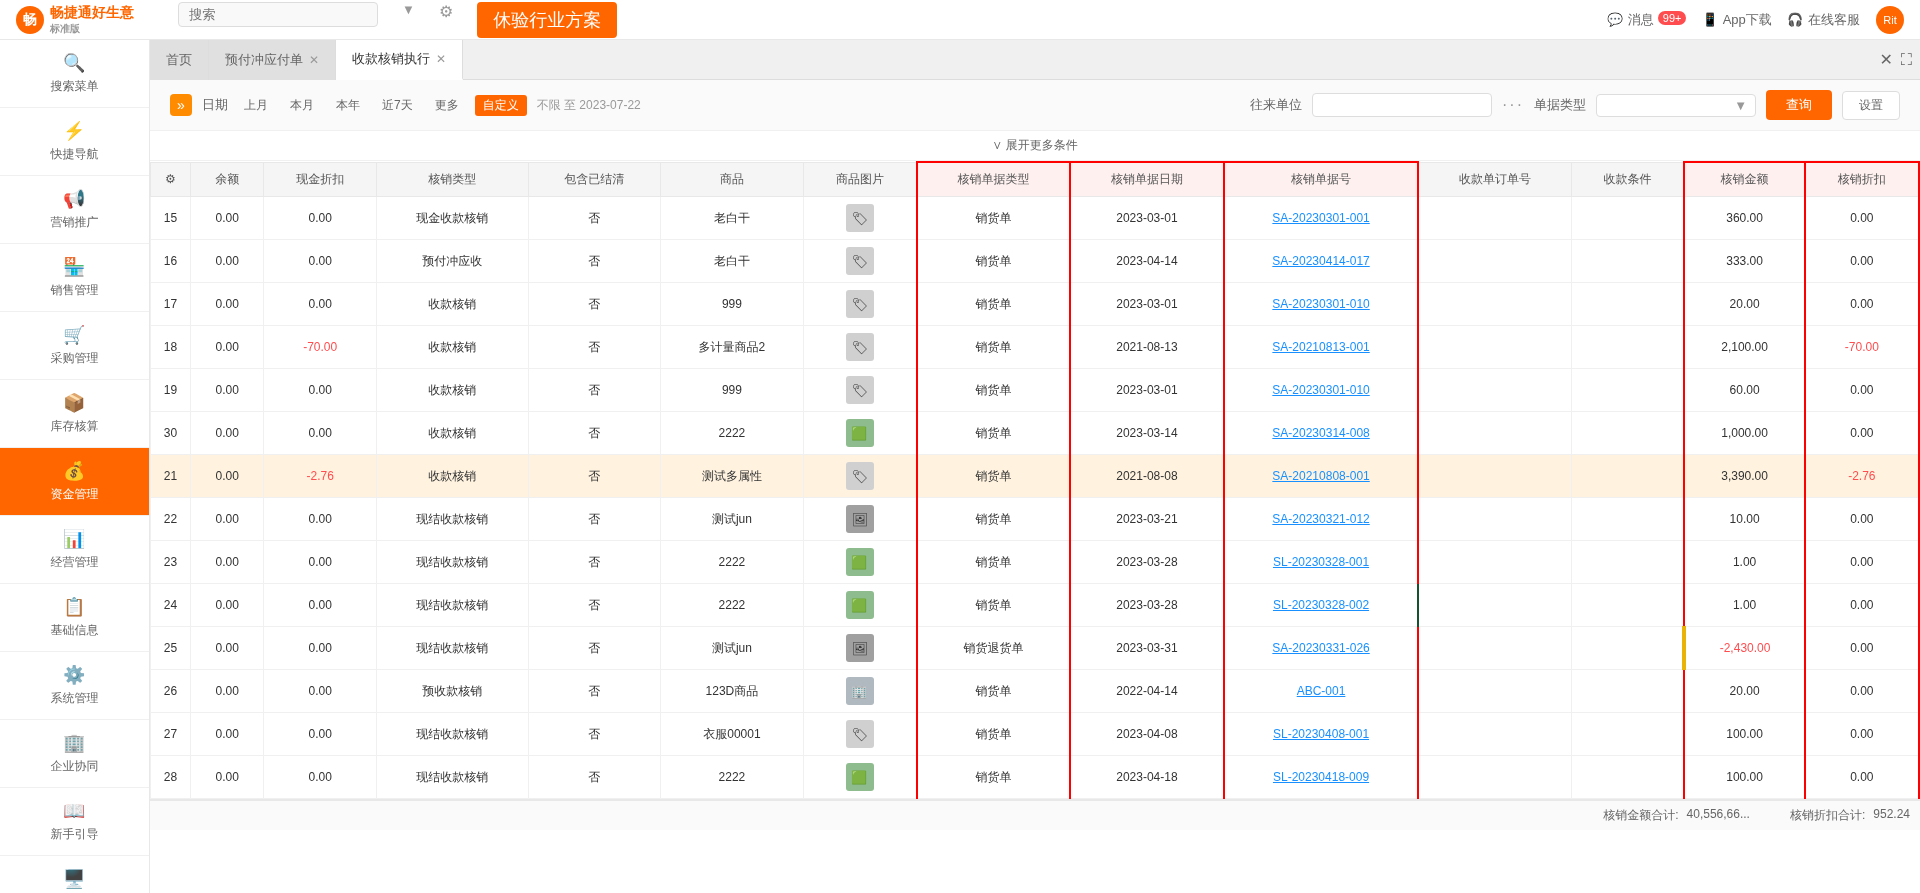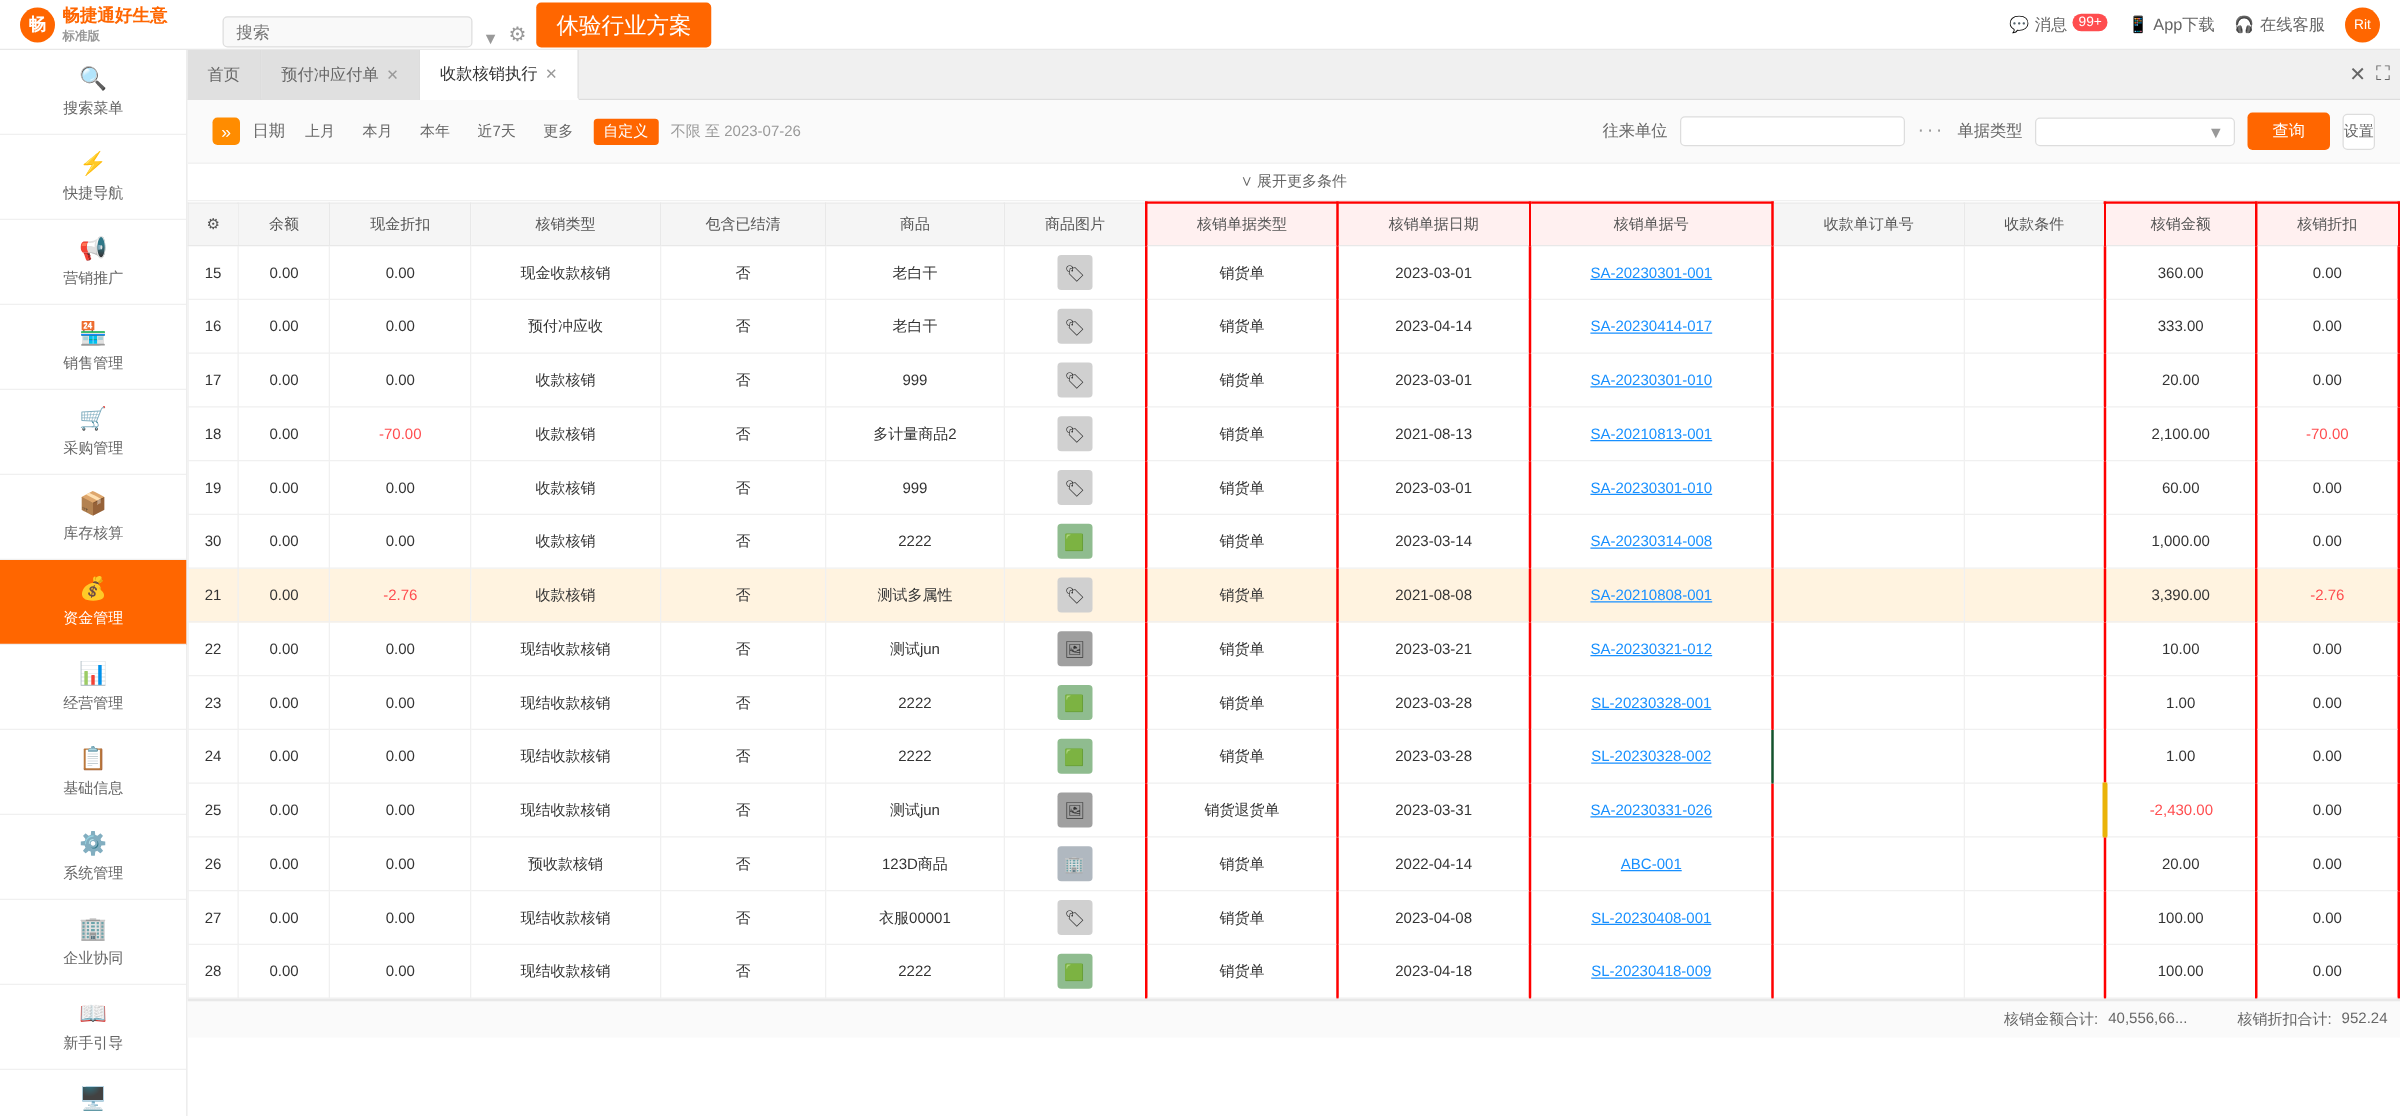--- a/index.html
+++ b/index.html
@@ -41,21 +41,21 @@
     .page-actions { display: flex; gap: 8px; }
     .btn-export { background: white; border: 1px solid #ddd; border-radius: 4px; padding: 5px 12px; cursor: pointer; color: #666; font-size: 12px; }
     .btn-refresh { background: white; border: 1px solid #ddd; border-radius: 4px; padding: 5px 12px; cursor: pointer; color: #666; font-size: 12px; }
     .filter-label { color: #666; font-size: 13px; }
     .filter-btn { border: none; background: none; cursor: pointer; color: #666; font-size: 12px; padding: 2px 6px; }
     .filter-btn.active-date { background: #ff6600; color: white; border-radius: 3px; padding: 2px 8px; }
     .date-range { color: #999; font-size: 12px; }
     .filter-input { border: 1px solid #ddd; border-radius: 4px; padding: 4px 8px; width: 180px; color: #ccc; font-size: 12px; }
     .filter-dots { color: #999; font-size: 16px; letter-spacing: 2px; }
     .btn-query { background: #ff6600; color: white; border: none; border-radius: 4px; padding: 6px 20px; cursor: pointer; font-size: 13px; }
-    .btn-setting { background: white; border: 1px solid #ddd; border-radius: 4px; padding: 5px 0; cursor: pointer; color: #666; font-size: 12px; }
+    .btn-setting { background: white; border: 1px solid #ddd; border-radius: 4px; padding: 5px 16px; cursor: pointer; color: #666; font-size: 12px; }
     .expand-bar { text-align: center; padding: 6px; color: #666; font-size: 12px; cursor: pointer; border-bottom: 1px solid #f0f0f0; }
 
     
     .table-container { flex: 1; overflow: auto; position: relative; }
     table { width: 100%; border-collapse: collapse; font-size: 12px; }
     thead th { background: #f5f5f5; border: 1px solid #e8e8e8; padding: 8px 10px; text-align: center; white-space: nowrap; font-weight: normal; color: #555; position: sticky; top: 0; z-index: 2; }
     tbody td { border: 1px solid #f0f0f0; padding: 7px 10px; text-align: center; white-space: nowrap; color: #333; }
     tbody tr.highlighted { background: #fff3e0; }
     .link-text { color: #1890ff; cursor: pointer; text-decoration: underline; }
     .negative { color: #ff4d4f; }
@@ -63,21 +63,21 @@
     
     .table-footer { background: #fafafa; border-top: 2px solid #e8e8e8; padding: 6px 10px; display: flex; justify-content: flex-end; gap: 40px; font-size: 12px; color: #666; }
     .footer-total { display: flex; gap: 8px; }
 
     
     ::-webkit-scrollbar { width: 6px; height: 6px; }
     ::-webkit-scrollbar-thumb { background: #ccc; border-radius: 3px; }
 
     .arrow-btn { background: #ff8c00; color: white; border: none; border-radius: 4px; width: 22px; height: 22px; cursor: pointer; font-size: 14px; }
 
-    .top-bar-mid { display: flex; align-items: flex-end; gap: 8px; }
+    .top-bar-mid { display: flex; align-items: flex-start; gap: 24px; }
   </style>
 </head>
 <body>
 
 <div class="top-bar">
   <div class="top-bar-logo">
     <div class="logo-icon">畅</div>
     <div>
       <div>畅捷通好生意</div>
       <div style="font-size:10px;color:#999;">标准版</div>
@@ -193,21 +193,21 @@
       <div style="padding:10px 20px;background:#fafafa;border-bottom:1px solid #f0f0f0;">
         <div style="display:flex;align-items:center;gap:10px;flex-wrap:wrap;">
           <button class="arrow-btn">»</button>
           <span class="filter-label">日期</span>
           <button class="filter-btn">上月</button>
           <button class="filter-btn">本月</button>
           <button class="filter-btn">本年</button>
           <button class="filter-btn">近7天</button>
           <button class="filter-btn">更多</button>
           <button class="filter-btn active-date">自定义</button>
-          <span class="date-range">不限 至 2023-07-26</span>
+          <span class="date-range">不限 至 2023-07-22</span>
 
           <div style="flex:1;"></div>
 
           <span class="filter-label">往来单位</span>
           <input type="text" class="filter-input" style="width: 180px;">
           <span class="filter-dots">···</span>
 
           <span class="filter-label">单据类型</span>
           <div style="display:flex;align-items:center;border:1px solid #ddd;border-radius:4px;background:#fff;padding:3px 8px;min-width:160px;">
             <span style="flex:1;color:#999;font-size:12px;"></span>

